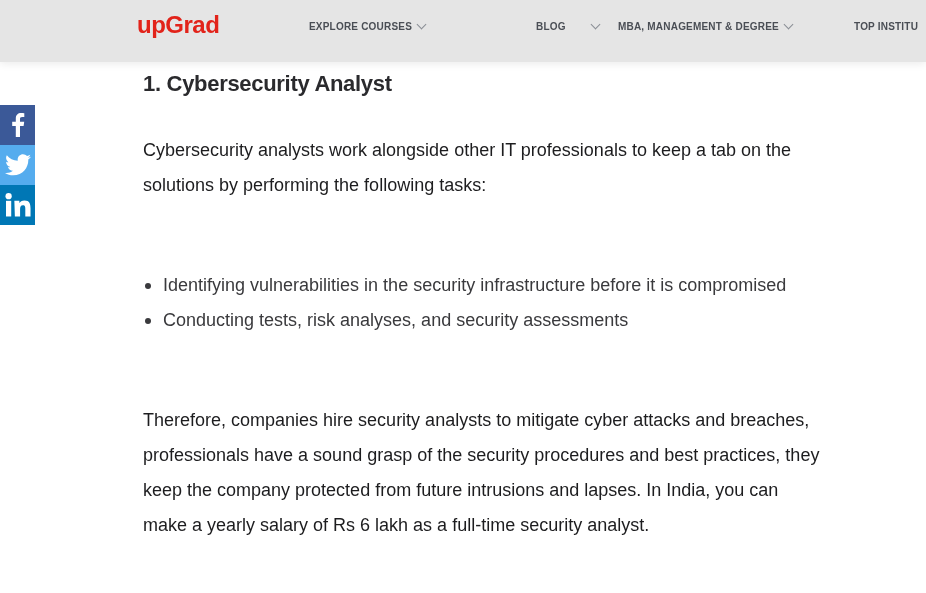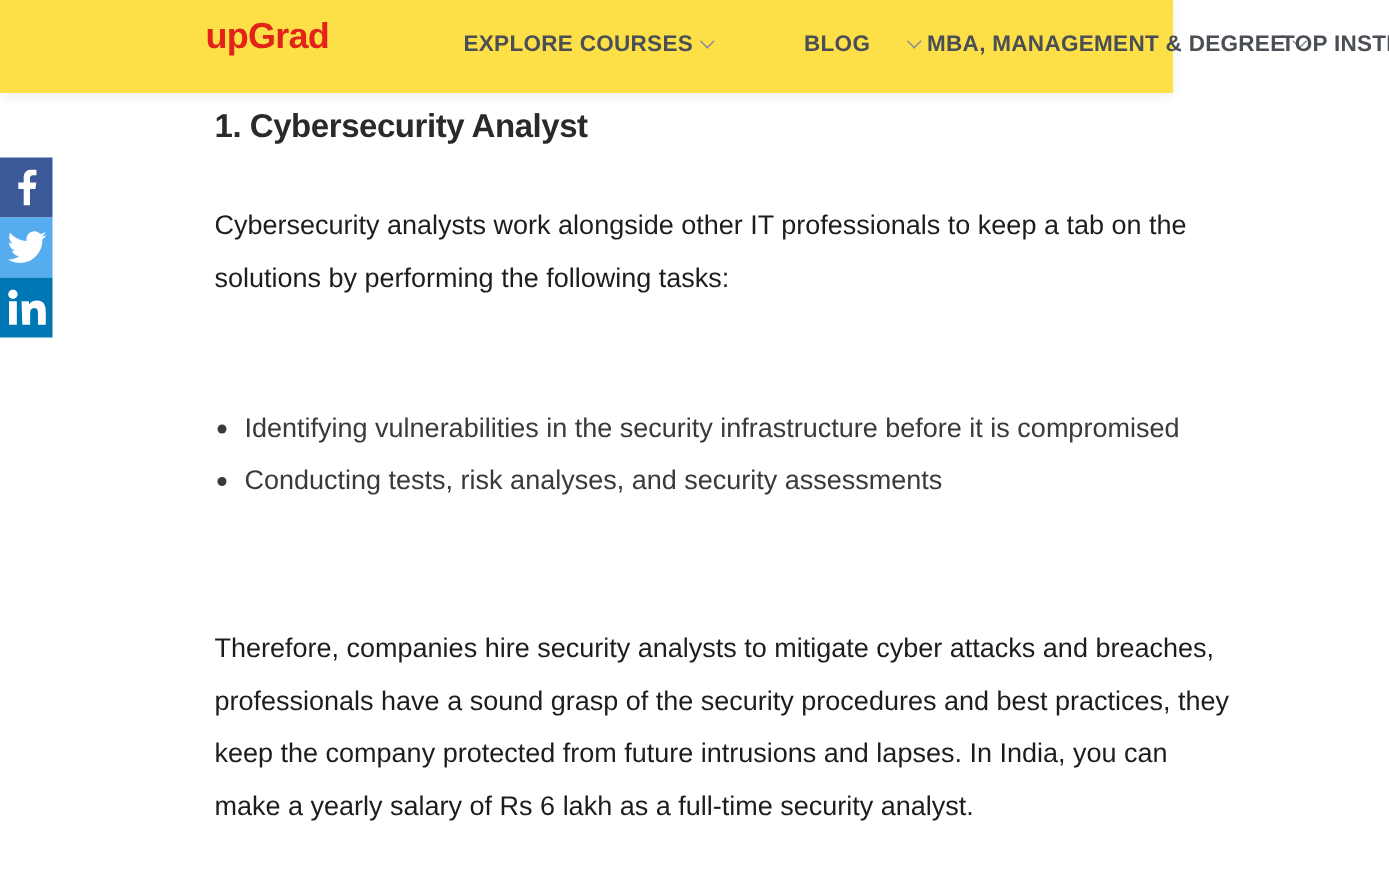--- a/index.html
+++ b/index.html
@@ -3,34 +3,34 @@
   <meta charset="utf-8">
   <style>
     * { box-sizing: border-box; margin: 0; padding: 0; }
     html, body {
       width: 926px; height: 593px; overflow: hidden;
       background: #ffffff;
       font-family: "Liberation Sans", "DejaVu Sans", sans-serif;
       color: #1d1d1f;
     }
     .header {
-      position: absolute; top: 0; left: 0; width: 782px; height: 62px;
-      background: #fde047;
+      position: absolute; top: 0; left: 0; width: 926px; height: 62px;
+      background: #e5e5e5;
       box-shadow: 0 2px 8px rgba(0,0,0,0.08);
       z-index: 5;
     }
     .logo {
       position: absolute; left: 137px; top: 11px;
       font-family: "Liberation Sans", sans-serif;
       font-weight: 700; font-size: 24px; letter-spacing: -0.5px;
       color: #e2231a;
     }
     .nav-item {
       position: absolute; top: 21px;
-      font-size: 15px; font-weight: 700; color: #4a4e55;
+      font-size: 10px; font-weight: 700; color: #4a4e55;
       letter-spacing: 0.2px; white-space: nowrap;
       display: flex; align-items: center; cursor: pointer;
     }
     .chev {
       display: inline-block; width: 7px; height: 7px;
       border-right: 1.6px solid #8a8e95; border-bottom: 1.6px solid #8a8e95;
       transform: rotate(45deg); margin-left: 6px; margin-top: -4px;
     }
     .share {
       position: absolute; left: 0; top: 105px; width: 35px;
@@ -60,21 +60,21 @@
     .list { position: absolute; top: 206px; left: 0; list-style: none; }
     .list li {
       position: relative; padding-left: 20px;
       font-size: 18px; line-height: 35px; color: #3a3a3d;
       white-space: nowrap;
     }
     .list li::before {
       content: ""; position: absolute; left: 2px; top: 15px;
       width: 6px; height: 6px; border-radius: 50%; background: #3a3a3d;
     }
-    .p2 { top: 341px; margin-top: 12px; }
+    .p2 { top: 341px; }
   </style>
 </head>
 <body>
 
 <div class="header">
   <div class="logo">upGrad</div>
   <div class="nav-item" style="left:309px;">
     <span>EXPLORE COURSES</span>
     <span class="chev"></span>
   </div>

